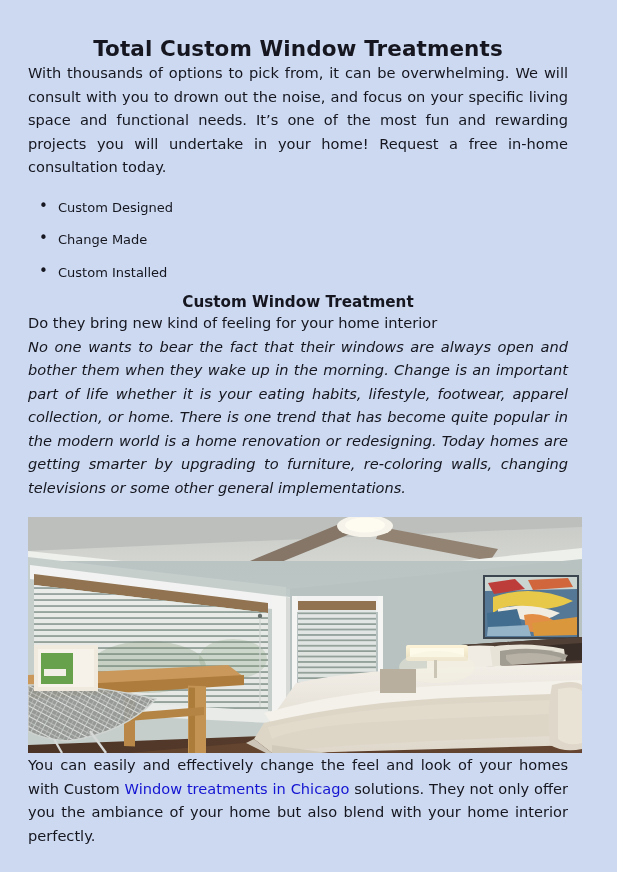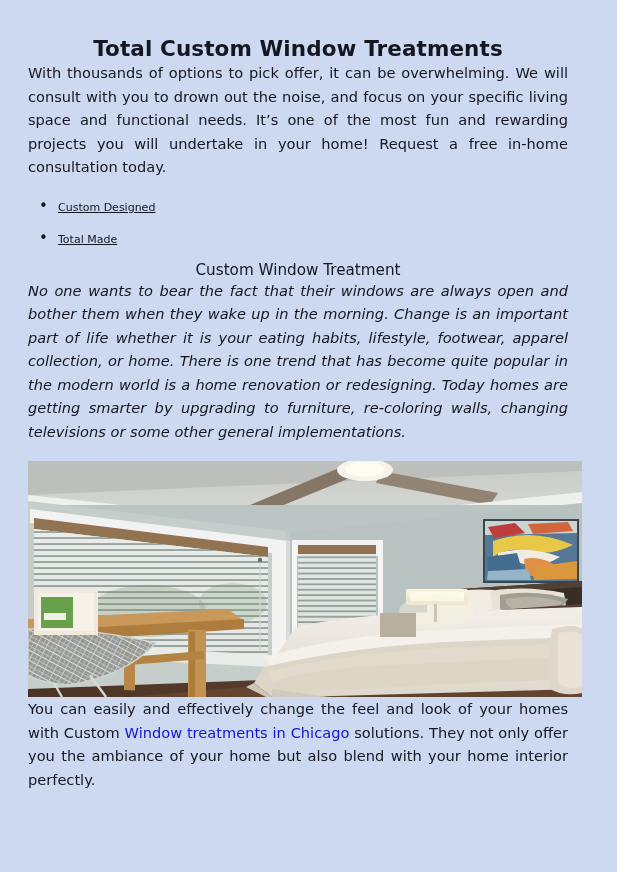--- a/index.html
+++ b/index.html
@@ -39,40 +39,39 @@
     text-justify: inter-word;
   }
   .para-intro { margin-top: 20px; }
   ul.feature-list {
     list-style: none;
     margin: 17px 0 0 0;
     padding: 0;
   }
   ul.feature-list li {
     position: relative;
-    font-size: 11px;
+    font-size: 13px;
     line-height: 23.5px;
     color: #15161f;
     padding-left: 30px;
     margin-bottom: 9px;
-    text-decoration: underline;
   }
   ul.feature-list li::before {
     content: "\2022";
     position: absolute;
     left: 11px;
     top: -1px;
     font-size: 15px;
     color: #15161f;
   }
   .sub-title {
     margin: 9px 0 0 0;
     text-align: center;
     font-size: 15.2px;
-    font-weight: normal;
+    font-weight: bold;
     color: #15161f;
   }
   .para-question { margin-top: 17px; text-align: left; }
   .para-long { margin-top: 22px; font-style: italic; }
   .para-closing { margin-top: 17px; }
   a.inline-link {
     color: #1414d2;
     font-weight: normal;
     text-decoration: none;
   }
@@ -88,29 +87,31 @@
   }
   .photo-frame svg { display: block; }
 </style>
 </head>
 <body>
 
 <div class="page">
 
   <h1 class="doc-title">Total Custom Window Treatments</h1>
 
-  <p class="body-text para-intro">With thousands of options to pick offer, it can be overwhelming. We will consult with you to drown out the noise, and focus on your specific living space and functional needs. It’s one of the most fun and rewarding projects you will undertake in your home! Request a free in-home consultation today.</p>
+  <p class="body-text para-intro">With thousands of options to pick from, it can be overwhelming. We will consult with you to drown out the noise, and focus on your specific living space and functional needs. It’s one of the most fun and rewarding projects you will undertake in your home! Request a free in-home consultation today.</p>
 
   <ul class="feature-list">
     <li>Custom Designed</li>
-    <li>Total Made</li>
+    <li>Change Made</li>
+    <li>Custom Installed</li>
   </ul>
 
   <h2 class="sub-title">Custom Window Treatment</h2>
 
+  <p class="body-text para-question">Do they bring new kind of feeling for your home interior</p>
 
   <p class="body-text para-long">No one wants to bear the fact that their windows are always open and bother them when they wake up in the morning. Change is an important part of life whether it is your eating habits, lifestyle, footwear, apparel collection, or home. There is one trend that has become quite popular in the modern world is a home renovation or redesigning. Today homes are getting smarter by upgrading to furniture, re-coloring walls, changing televisions or some other general implementations.</p>
 
   <div class="photo-frame">
     <svg width="554" height="236" viewBox="0 0 554 236" xmlns="http://www.w3.org/2000/svg">
       <defs>
         <linearGradient id="ceilGrad" x1="0" y1="0" x2="0" y2="1">
           <stop offset="0" stop-color="#c6c8c4"></stop>
           <stop offset="1" stop-color="#dedfdb"></stop>
         </linearGradient>

